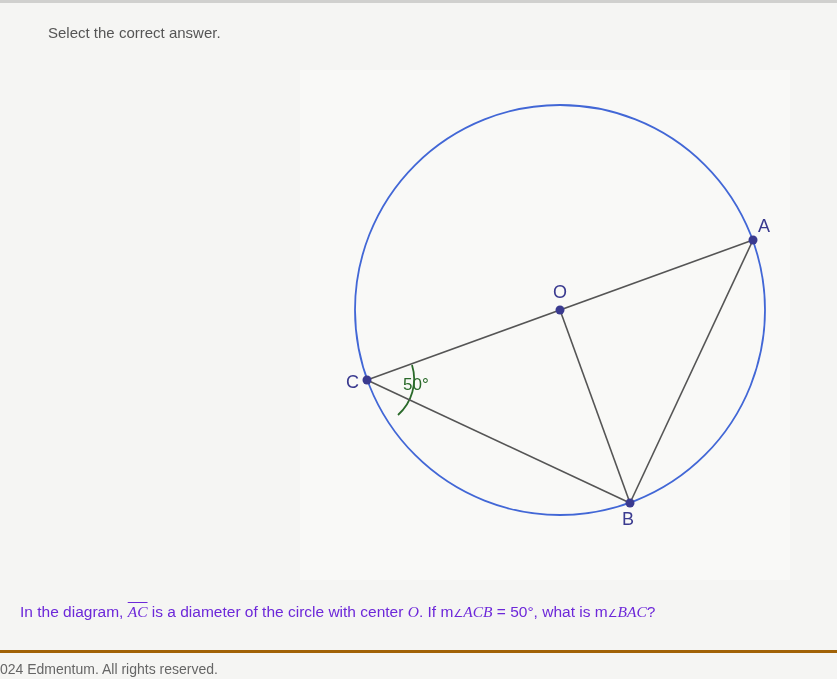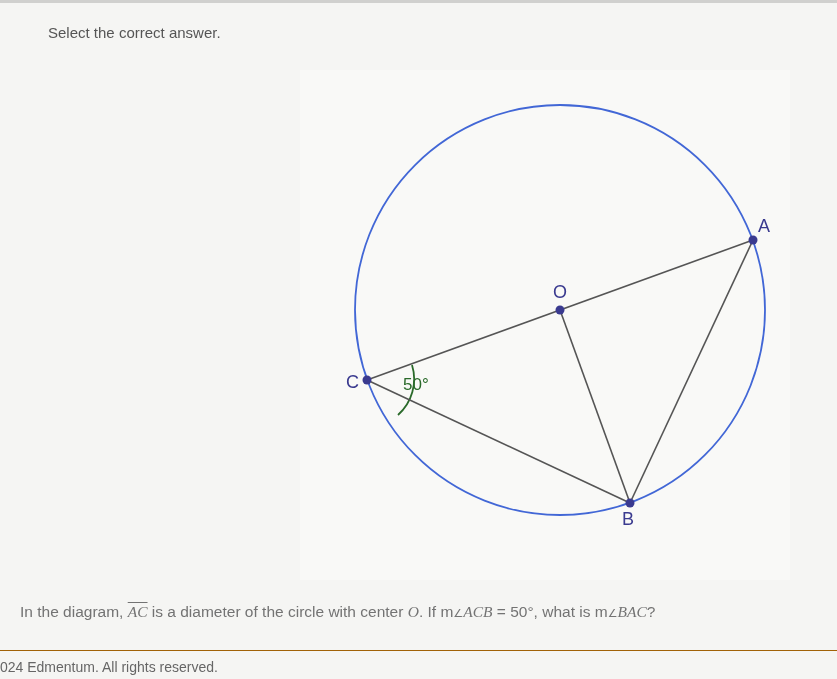--- a/index.html
+++ b/index.html
@@ -43,40 +43,40 @@
     .angle-label {
       font-family: Arial, sans-serif;
       font-size: 17px;
       fill: #2a6a2a;
     }
     .question-line {
       position: absolute;
       left: 20px;
       top: 600px;
       font-size: 15.5px;
-      color: #737373;
+      color: #6d28d9;
       line-height: 1.6;
     }
     .overline {
       text-decoration: overline;
       font-style: italic;
       font-family: 'Times New Roman', serif;
     }
     .math-ital {
       font-style: italic;
       font-family: 'Times New Roman', serif;
     }
     .math-o { font-style: italic; font-family: 'Times New Roman', serif; }
     .footer {
       position: absolute;
       left: 0;
       top: 650px;
       font-size: 14px;
       color: #666;
-      border-top: 1px solid #a16207;
+      border-top: 3px solid #a16207;
       width: 100%;
       padding: 8px 0 0 0px;
     }
     .angle-sym { font-size: 11px; }
   </style>
 </head>
 <body>
 
 <div class="top-border"></div>
 

